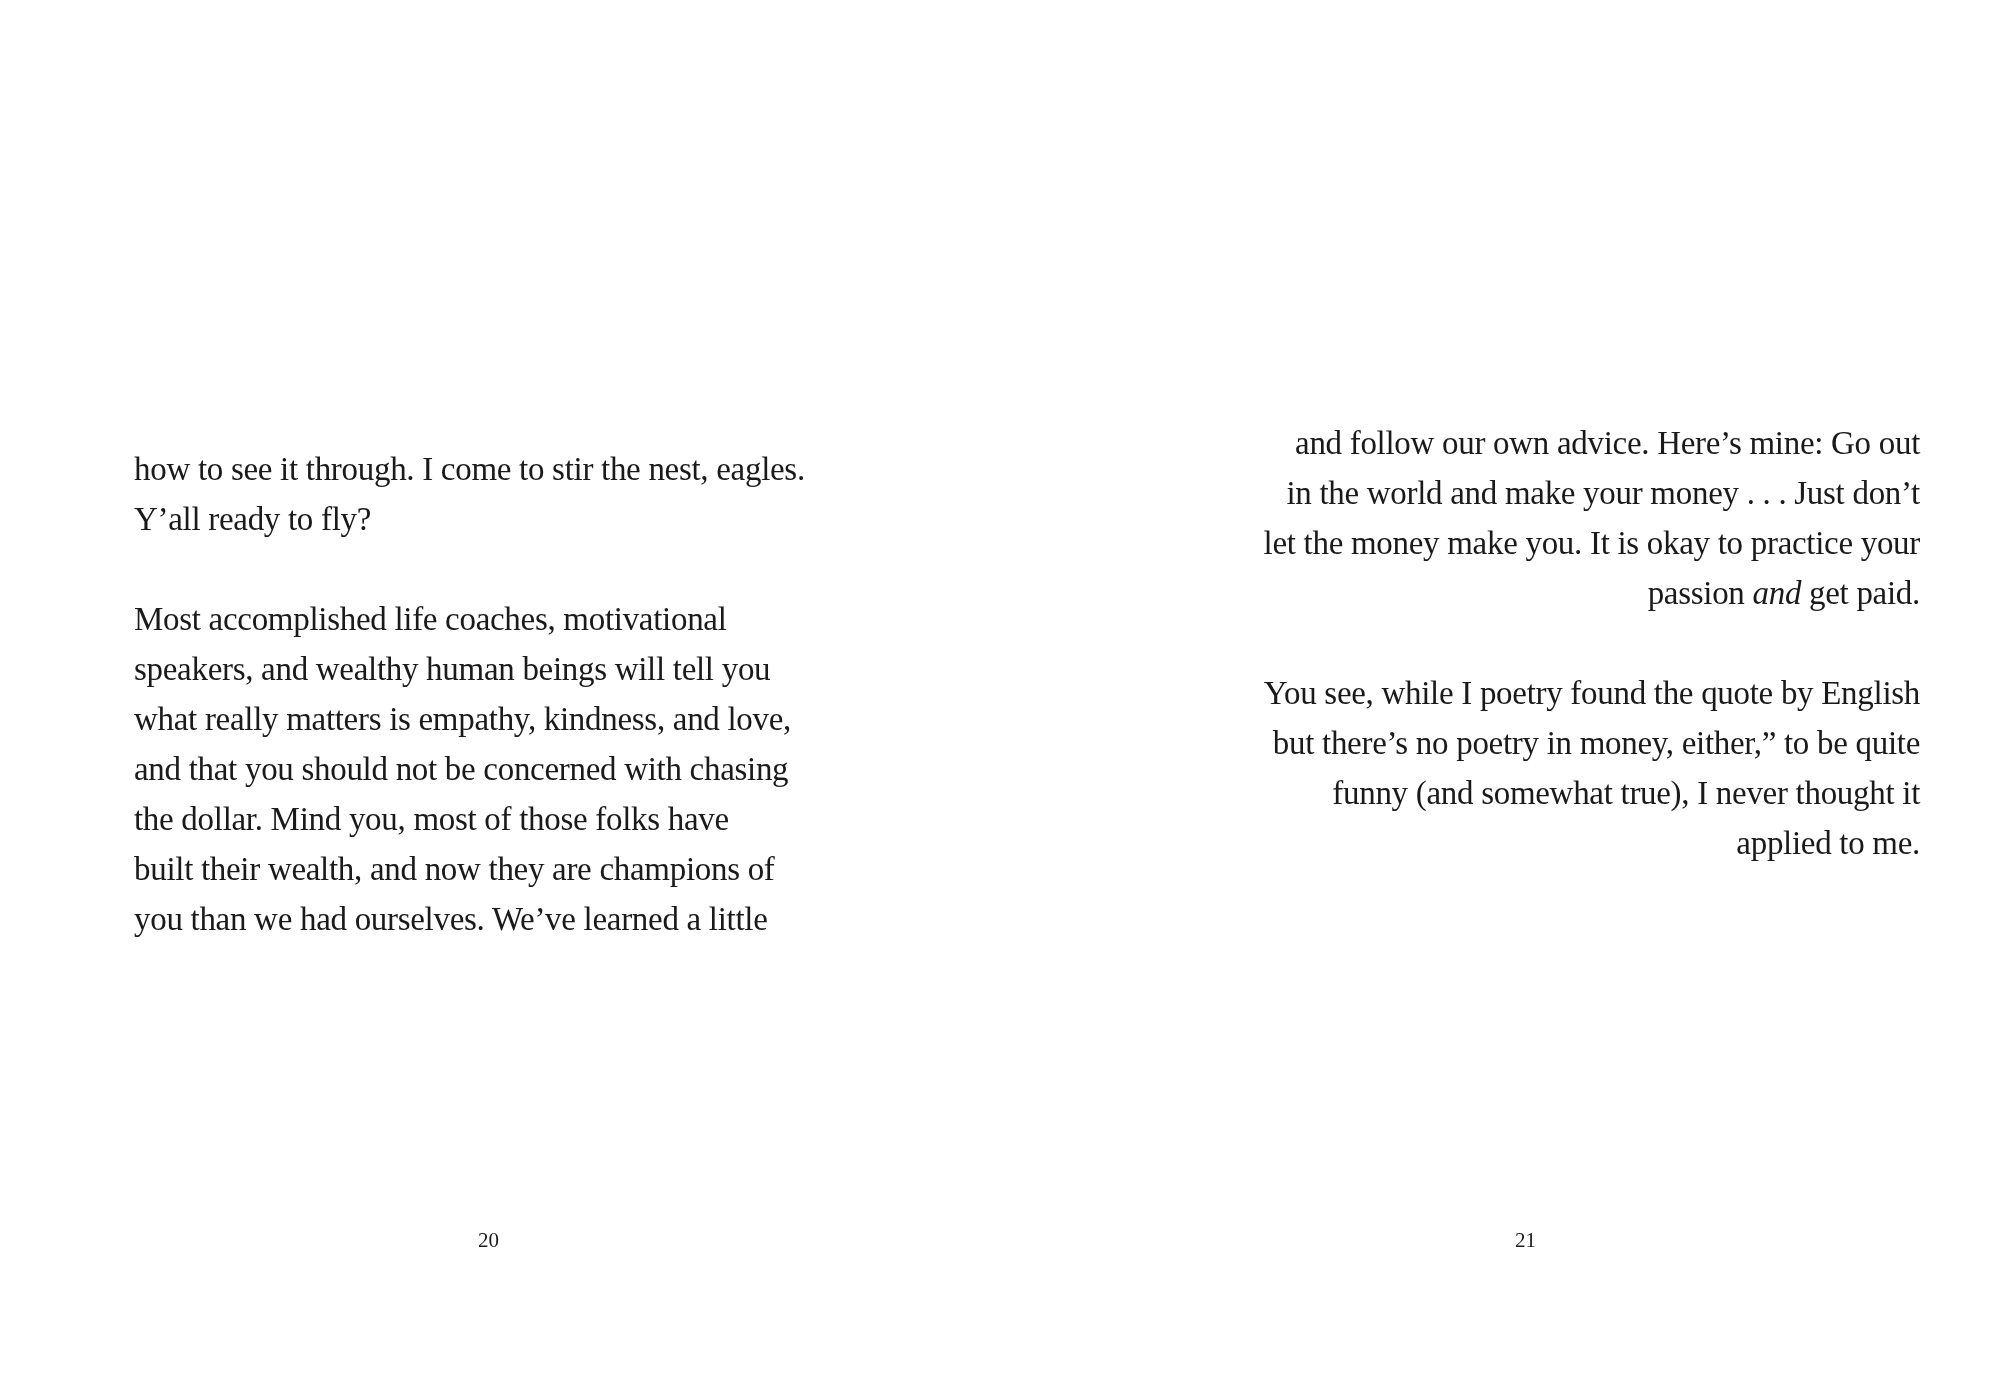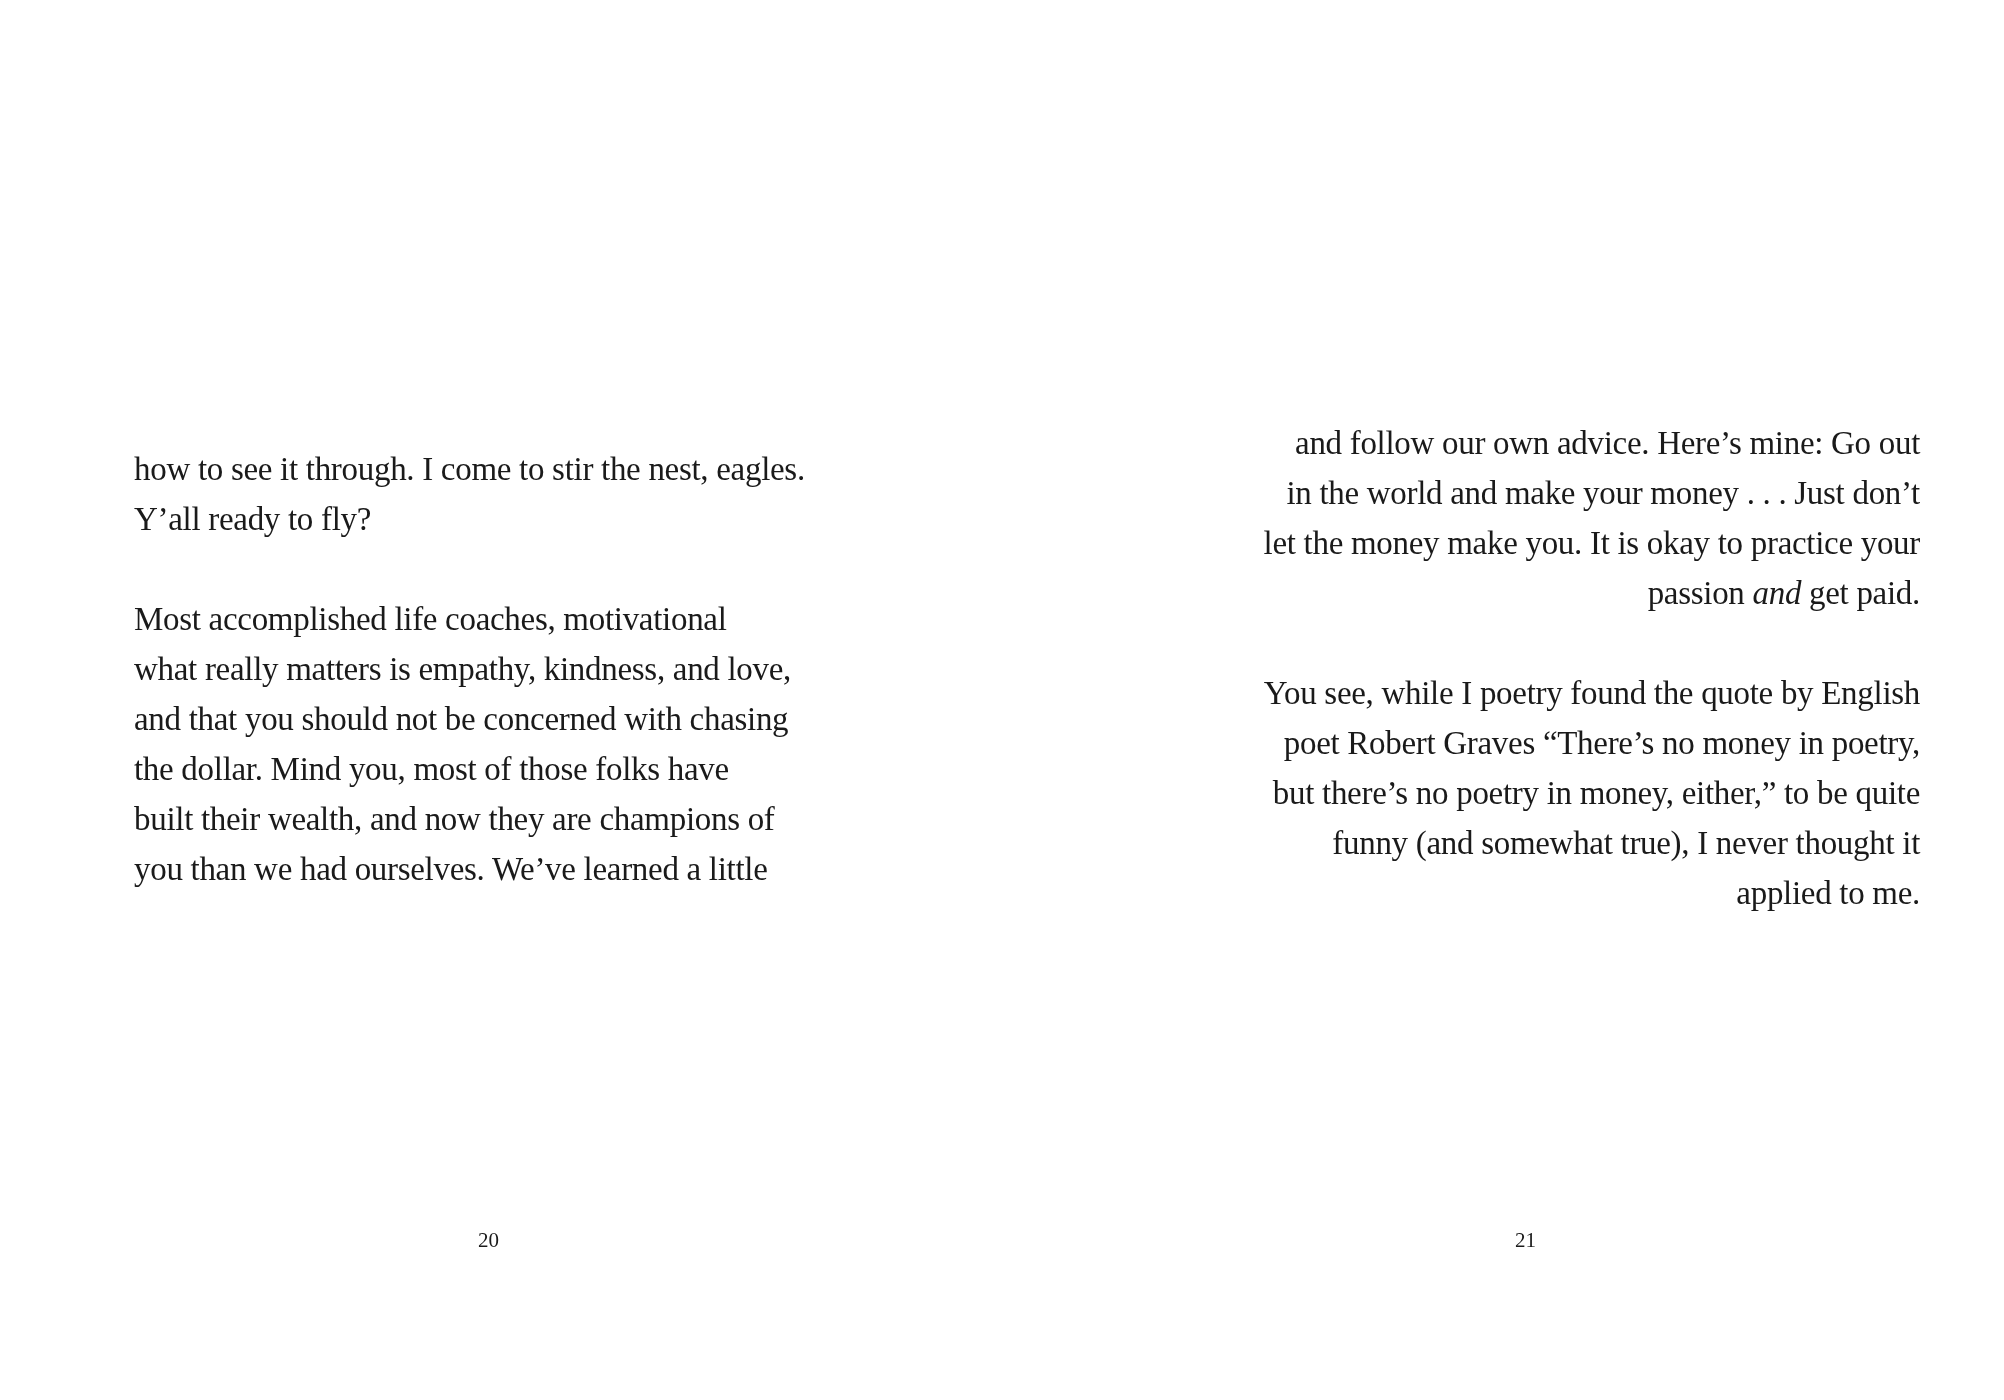--- a/index.html
+++ b/index.html
@@ -22,40 +22,40 @@
 <body>
 
 <div class="page page-left">
   <div class="text-block">
     <p class="para">
       <span class="line">how to see it through. I come to stir the nest, eagles.</span>
       <span class="line">Y’all ready to fly?</span>
     </p>
     <p class="para">
       <span class="line">Most accomplished life coaches, motivational</span>
+      <span class="line">speakers, and wealthy human beings will tell you</span>
       <span class="line">what really matters is empathy, kindness, and love,</span>
       <span class="line">and that you should not be concerned with chasing</span>
       <span class="line">the dollar. Mind you, most of those folks have</span>
       <span class="line">built their wealth, and now they are champions of</span>
       <span class="line">you than we had ourselves. We’ve learned a little</span>
     </p>
   </div>
   <div class="page-num">20</div>
 </div>
 
 <div class="page page-right">
   <div class="text-block">
     <p class="para">
       <span class="line">and follow our own advice. Here’s mine: Go out</span>
       <span class="line">in the world and make your money . . . Just don’t</span>
       <span class="line">let the money make you. It is okay to practice your</span>
       <span class="line"><span>passion </span><em>and</em><span> get paid.</span></span>
     </p>
     <p class="para">
       <span class="line">You see, while I poetry found the quote by English</span>
-      <span class="line">poet Robert Graves “There’s no money in poetry,</span>
       <span class="line">but there’s no poetry in money, either,” to be quite</span>
       <span class="line">funny (and somewhat true), I never thought it</span>
       <span class="line">applied to me.</span>
     </p>
   </div>
   <div class="page-num">21</div>
 </div>
 
 </body></html>

